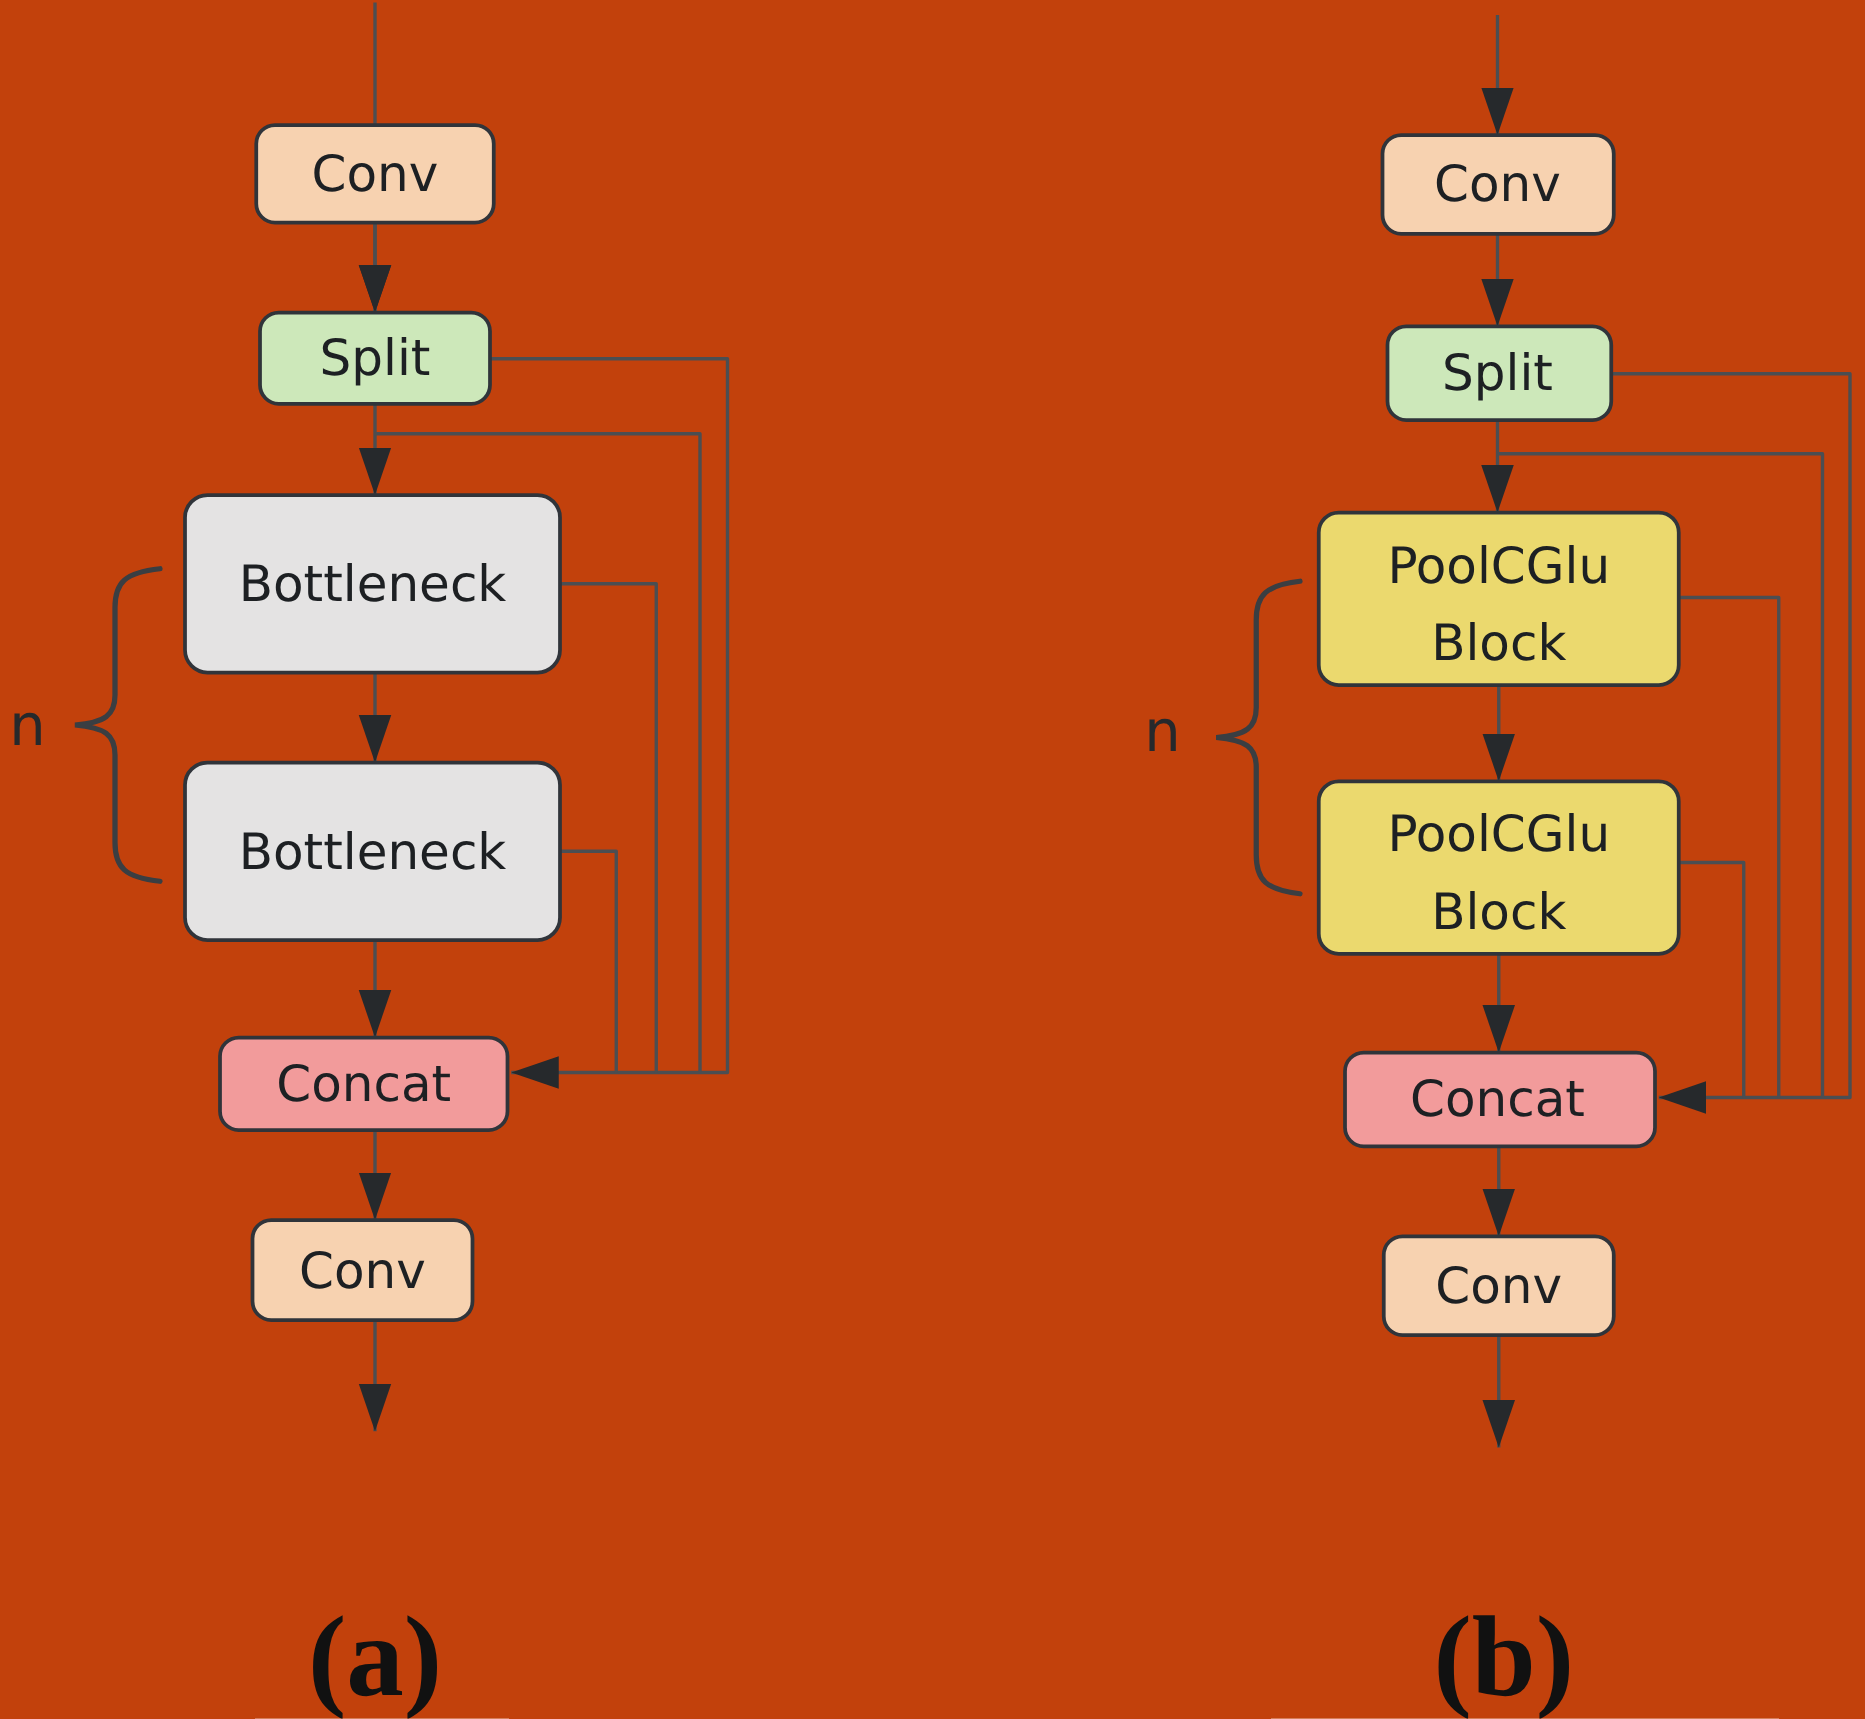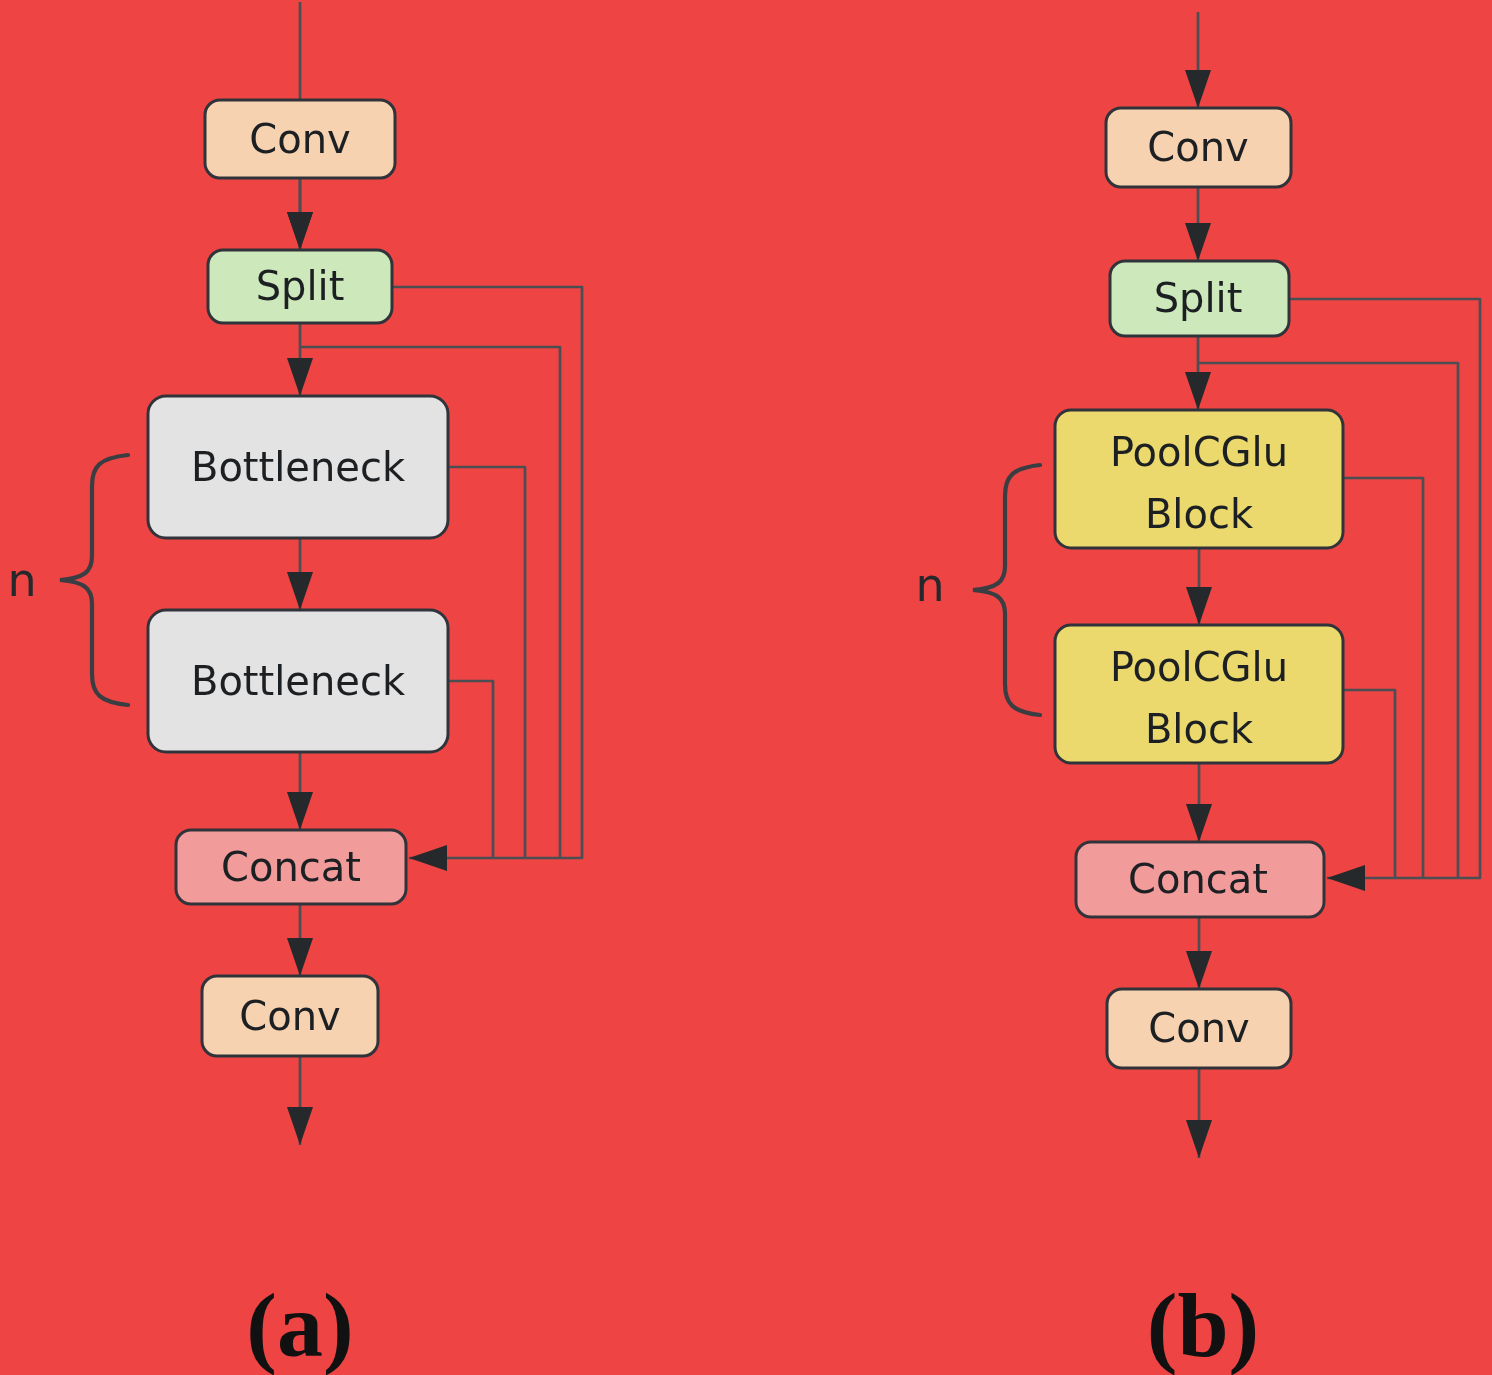--- a/index.html
+++ b/index.html
@@ -1,16 +1,16 @@
 <!DOCTYPE html>
 <html><head>
 <meta charset="utf-8">
 <style>
   html, body { margin: 0; padding: 0; background: #ffffff; }
-  .canvas-wrap { width: 1492px; height: 1375px; background: #ef4444; }
+  .canvas-wrap { width: 1492px; height: 1375px; background: #c2410c; }
   svg { display: block; }
   .box { stroke: #30343A; stroke-width: 3; }
   .edge { fill: none; stroke: #4B4E52; stroke-width: 2.7; stroke-linejoin: round; }
   .node-label {
     font-family: "DejaVu Sans", sans-serif;
     font-size: 40px;
     fill: #1D2023;
     text-anchor: middle;
   }
   .repeat-label {

